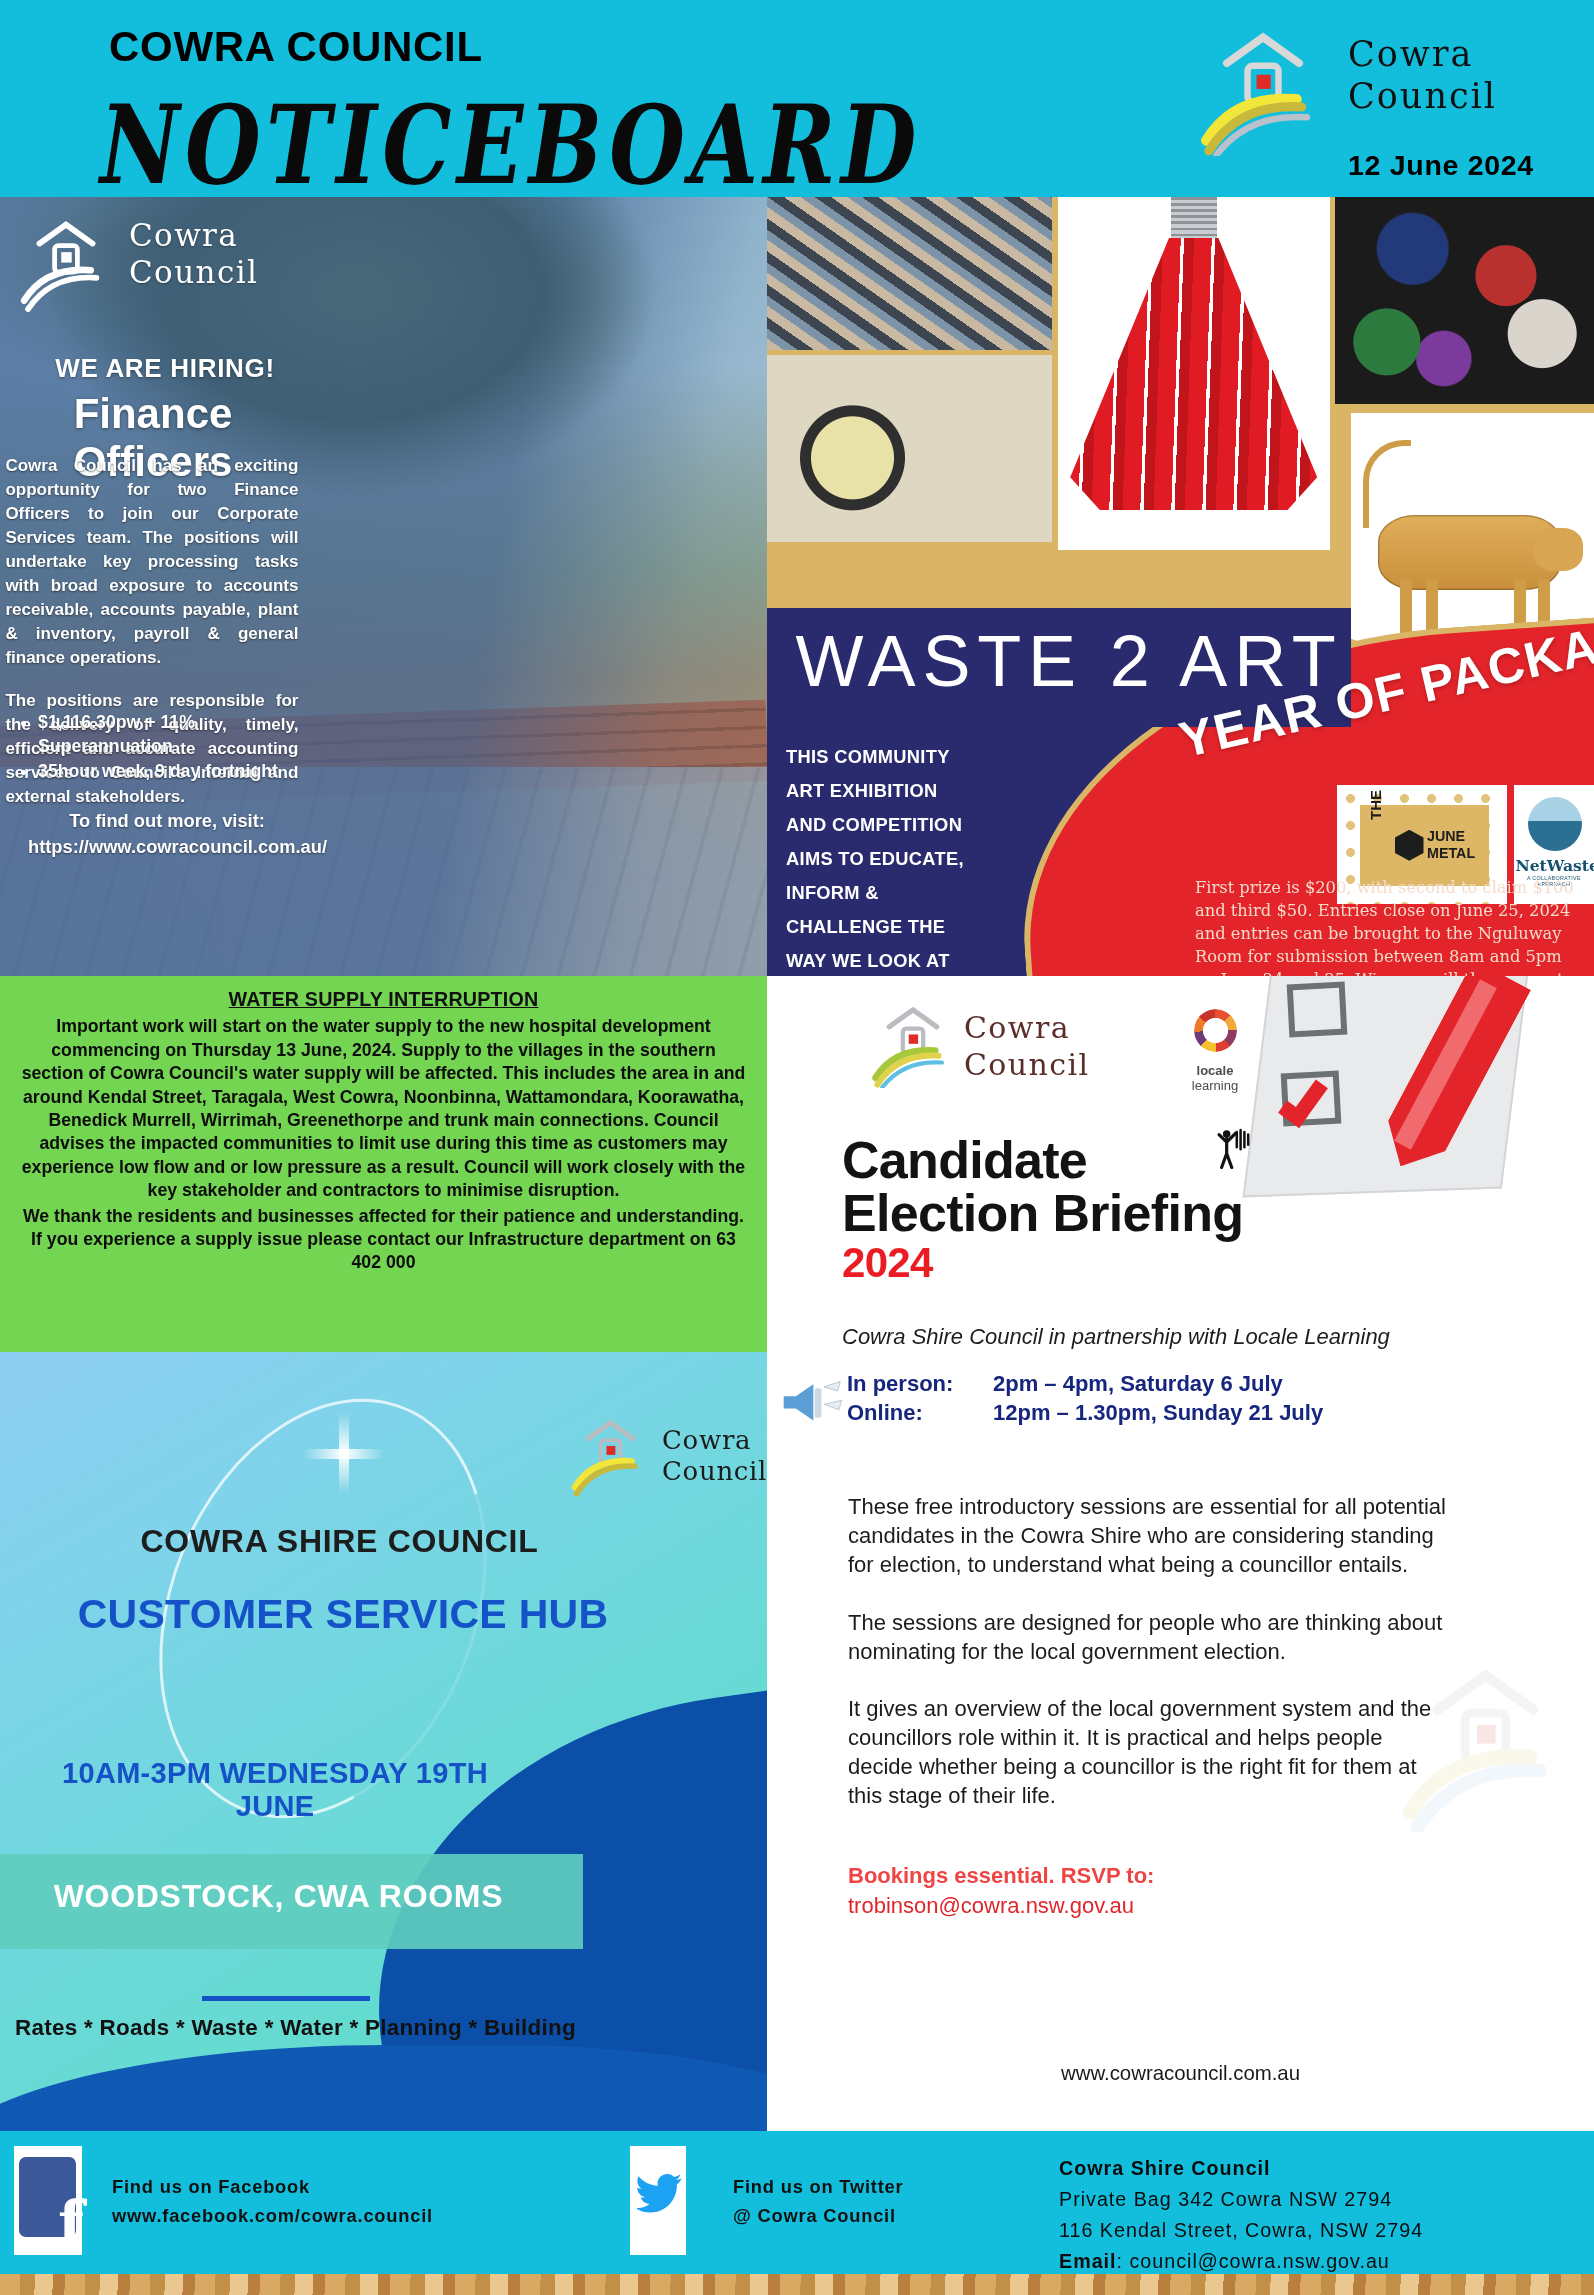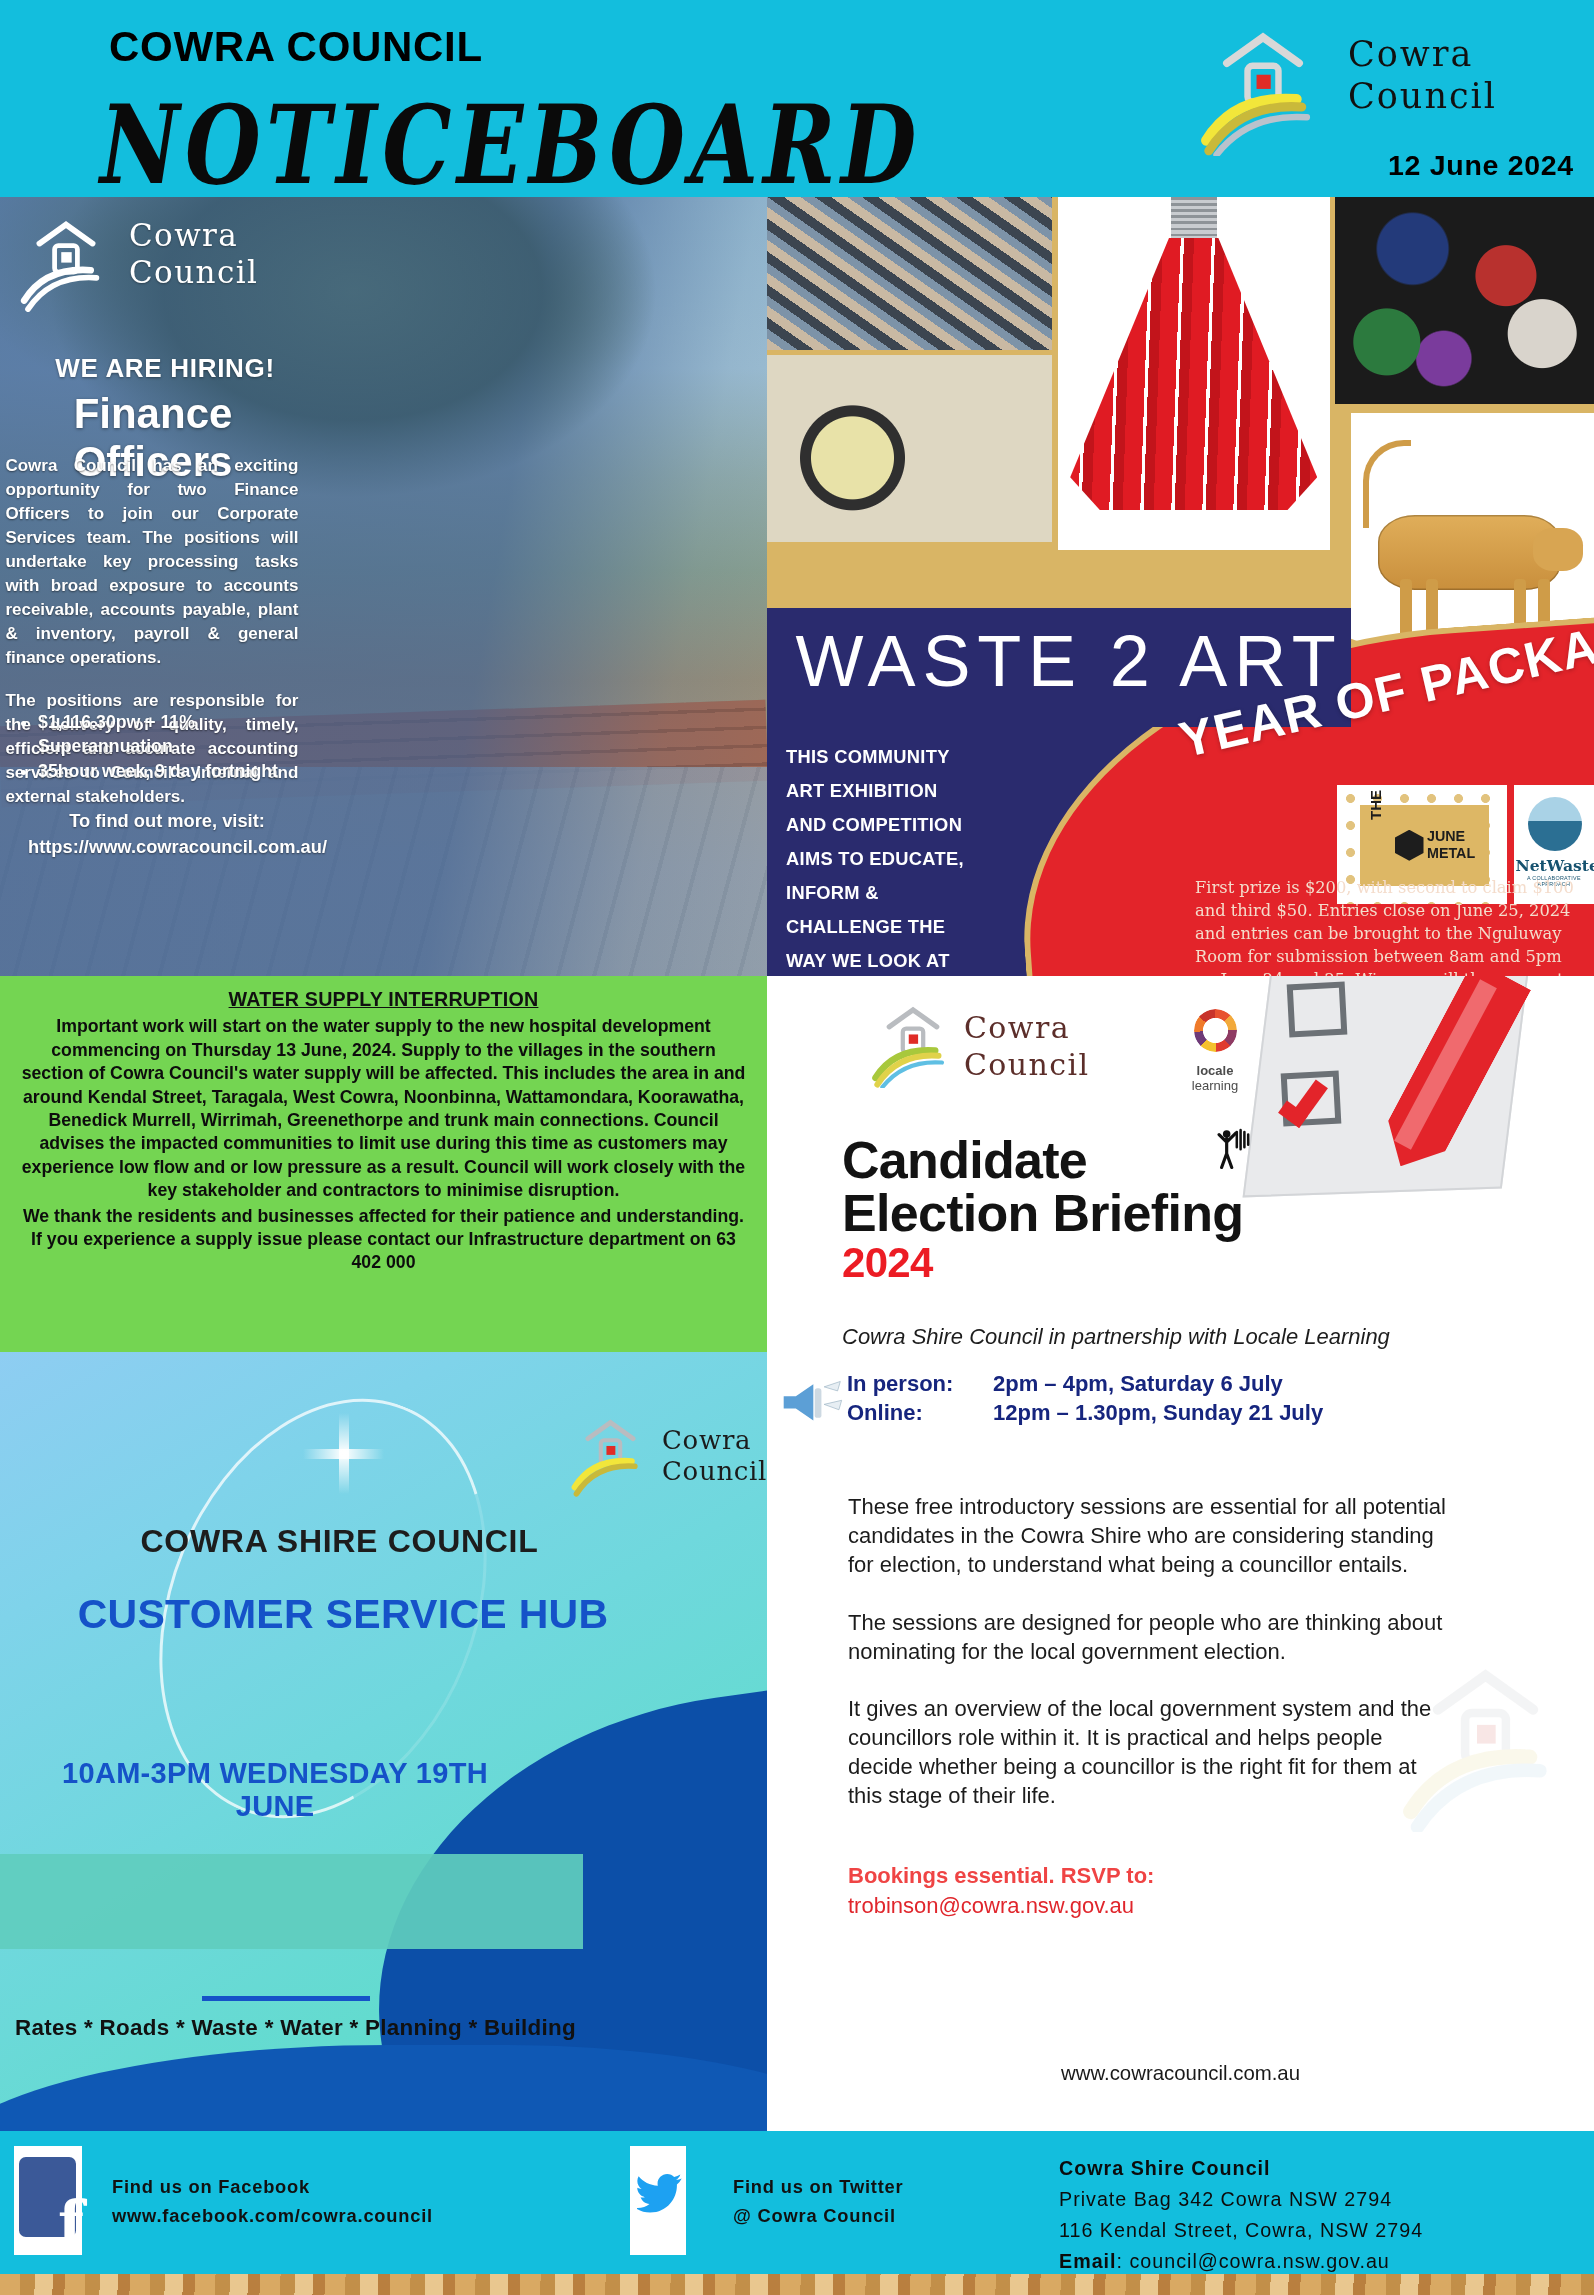--- a/index.html
+++ b/index.html
@@ -32,21 +32,21 @@
   }
   .hdr-logo { position:absolute; left:1195px; top:27px; width:136px; height:129px; }
   .hdr-brand {
     position:absolute; left:1348px; top:33px;
     font-family:"DejaVu Serif", serif; font-size:35px; line-height:42px;
     color:#111; letter-spacing:2px;
   }
   .hdr-date {
     position:absolute; left:1348px; top:149px;
     font-family:"Liberation Sans", sans-serif; font-weight:bold;
-    font-size:28.5px; color:#000; letter-spacing:0.7px;margin-left:40px;
+    font-size:28.5px; color:#000; letter-spacing:0.7px;
   }
 
   
   .jobs {
     position:absolute; left:0; top:197px; width:767px; height:779px;
     overflow:hidden;
     background:
       linear-gradient(160deg, rgba(90,130,175,.55), rgba(70,110,160,.62)),
       linear-gradient(#7fa8cb, #6c94b8 40%, #8a9c84 70%, #9e8f74);
   }
@@ -564,20 +564,21 @@
   </div>
   <div class="csh-brand">
     <div>Cowra</div>
     <div>Council</div>
   </div>
 
   <div class="csh-l1">COWRA SHIRE COUNCIL</div>
   <div class="csh-l2">CUSTOMER SERVICE HUB</div>
   <div class="csh-time">10AM-3PM WEDNESDAY 19TH JUNE</div>
   <div class="csh-venue-bar"></div>
+  <div class="csh-venue">WOODSTOCK, CWA ROOMS</div>
   <div class="csh-rule-a"></div>
   <div class="csh-services">Rates * Roads * Waste * Water * Planning * Building</div>
   <div class="csh-rule-b"></div>
   <div class="csh-url">www.cowracouncil.com.au</div>
 
   <div class="csh-blue-bottom"></div>
   <svg class="csh-people" width="767" height="353" viewBox="0 0 1130 520">
     <rect x="120" y="10" width="280" height="190" fill="#eef1fb" stroke="#cfd6ef" stroke-width="3"></rect>
     <rect x="120" y="10" width="280" height="28" fill="#6f7fd8"></rect>
     <circle cx="105" cy="22" r="10" fill="#e8575b"></circle>

